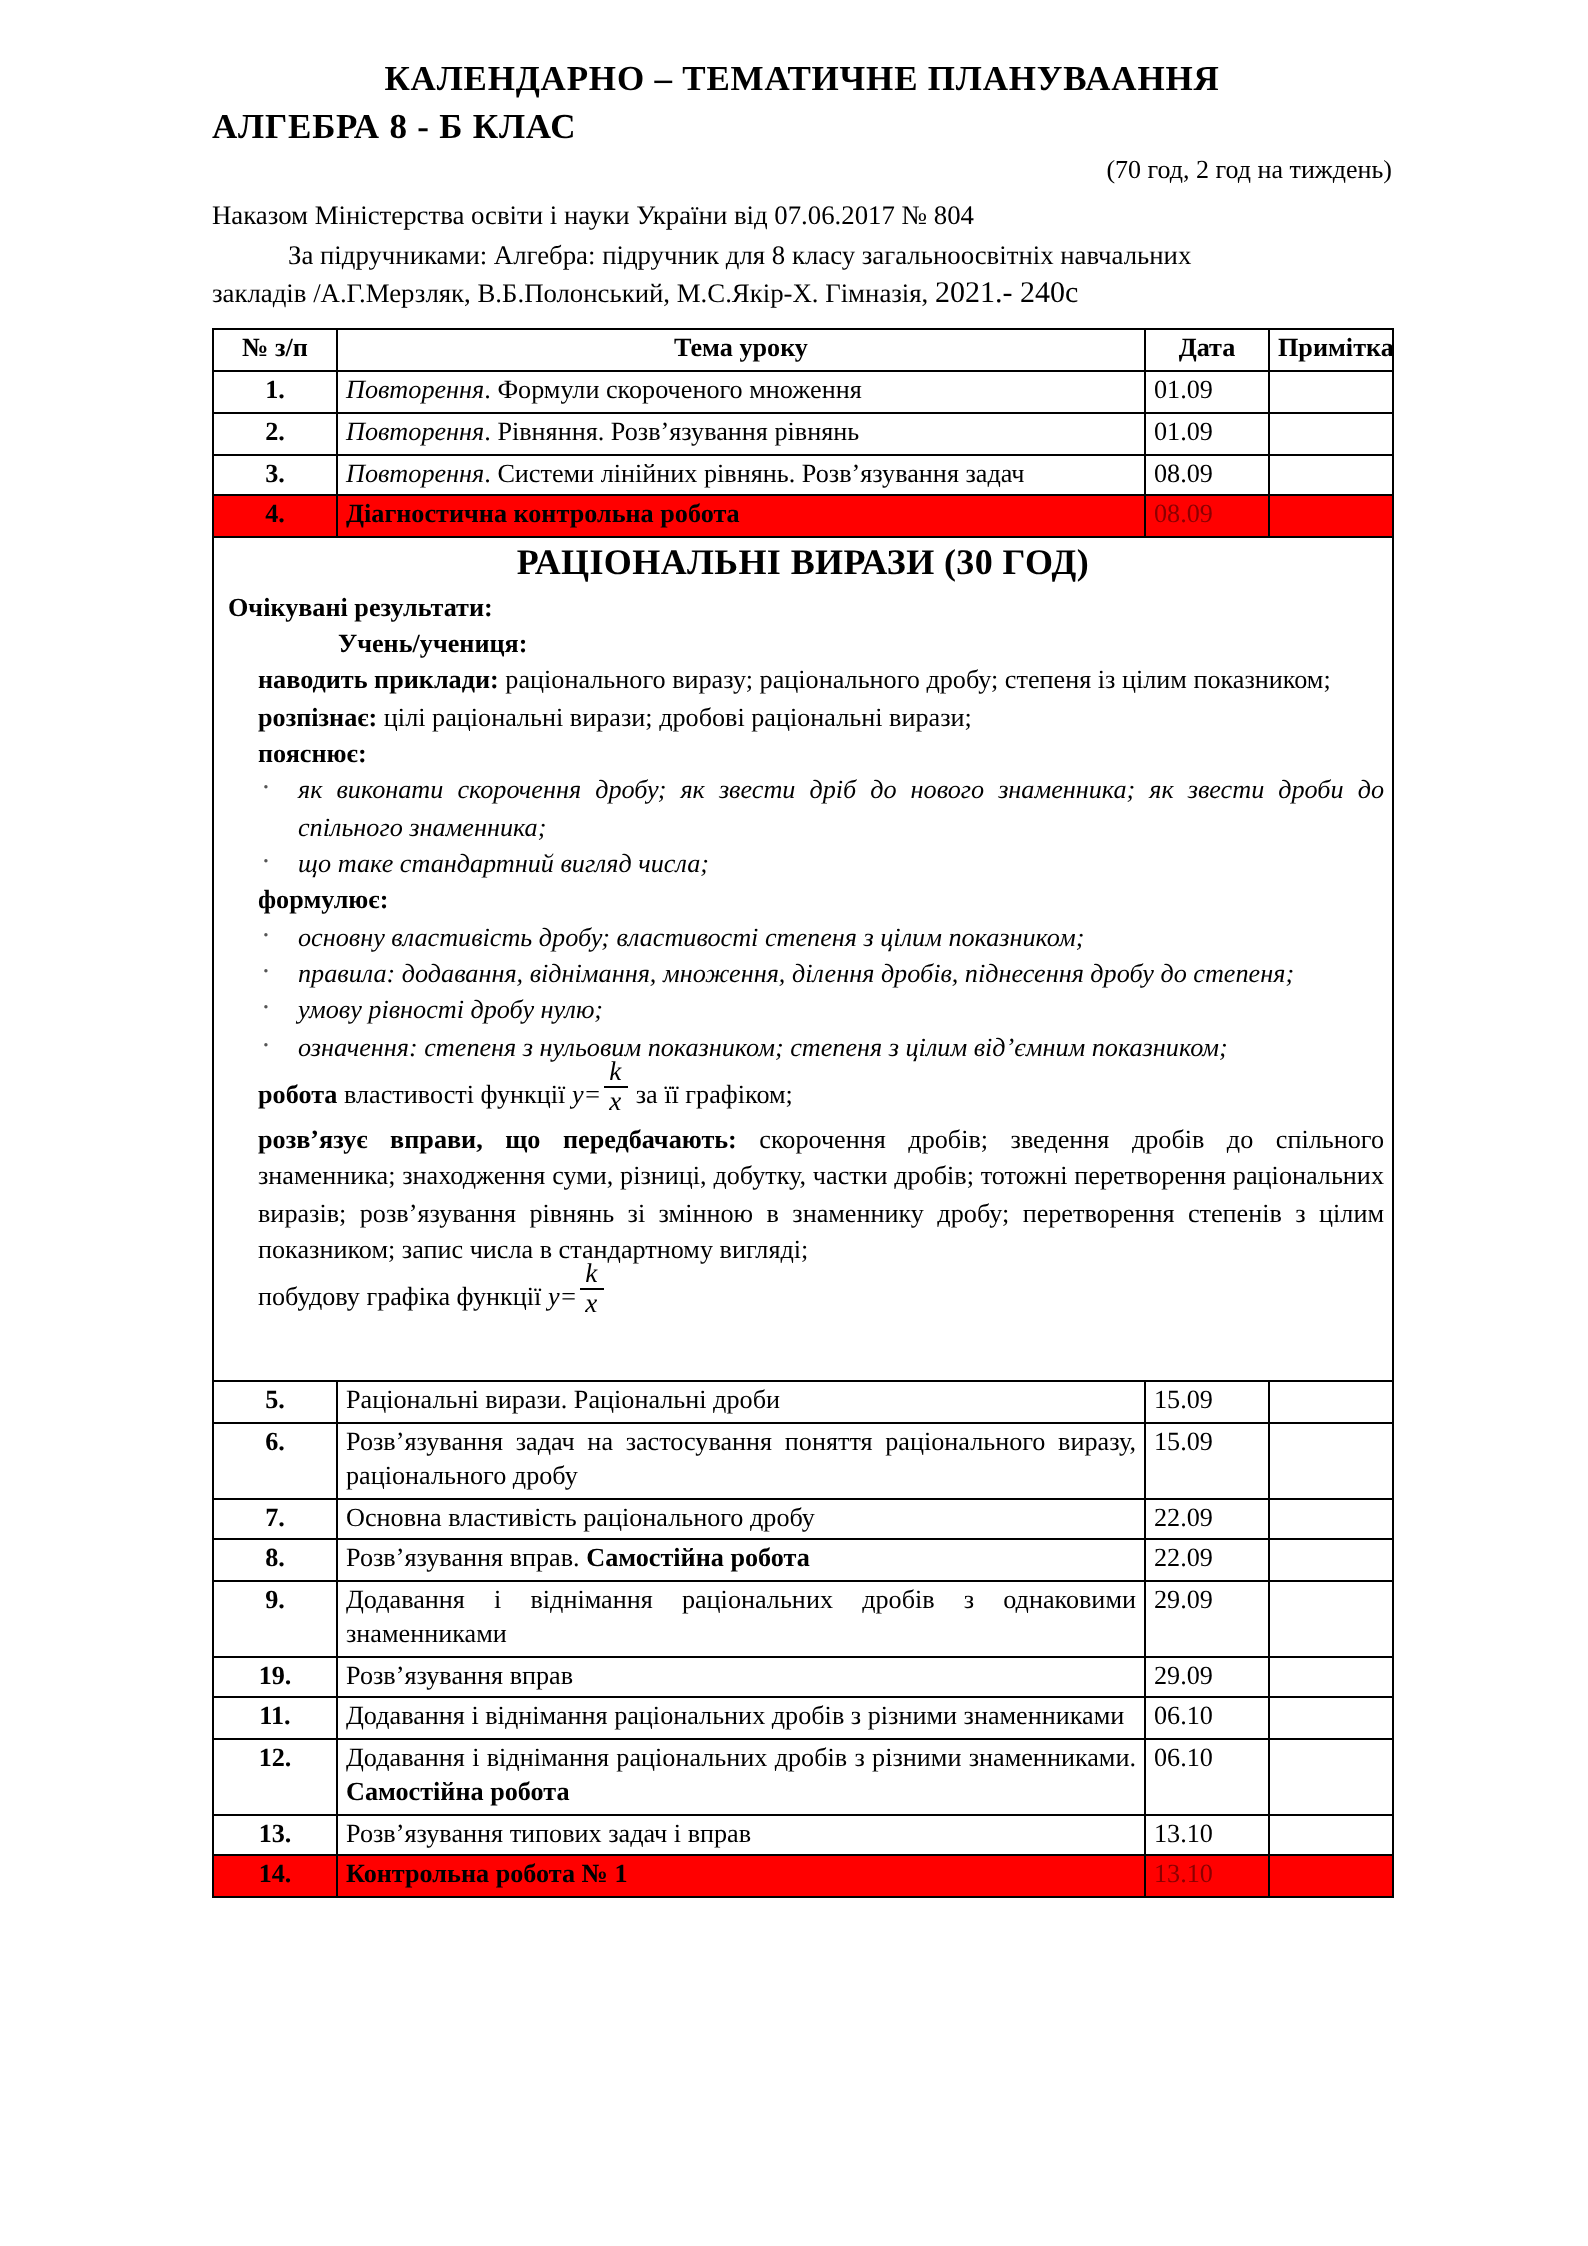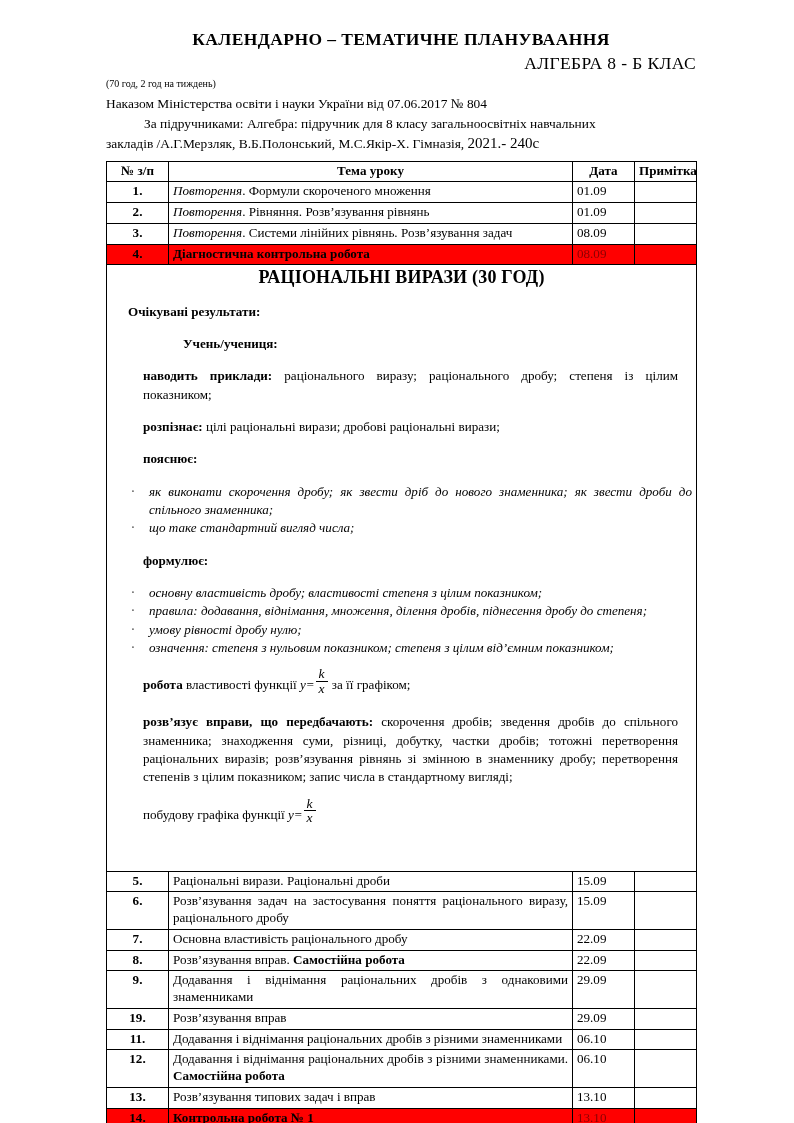--- a/index.html
+++ b/index.html
@@ -24,30 +24,30 @@
 
   
   .title-1 {
     text-align: center;
     font-weight: bold;
     font-size: 17.5px;
     letter-spacing: 0.4px;
     line-height: 1.32;
   }
   .title-2 {
-    text-align: right;
-    font-weight: normal;
+    text-align: left;
+    font-weight: bold;
     font-size: 17.5px;
     letter-spacing: 0.4px;
     line-height: 1.32;
     margin-top: 1px;
   }
   .title-3 {
-    text-align: left;
-    font-size: 10px;
+    text-align: right;
+    font-size: 13px;
     line-height: 1.3;
     margin-top: 2px;
   }
 
   
   .intro {
     font-size: 13.4px;
     line-height: 1.42;
     text-align: justify;
     margin-top: 4px;
@@ -126,21 +126,21 @@
     font-size: 18px;
     letter-spacing: 0.2px;
     line-height: 1.25;
     margin-bottom: 2px;
   }
   .sec-body {
     font-size: 13.1px;
     line-height: 1.40;
   }
   .sec-body p {
-    margin: 14px;
+    margin: 0;
     text-align: justify;
   }
   .lbl { font-weight: bold; }
   .ind-1 { padding-left: 3px; }
   .ind-2 { padding-left: 58px; font-weight: bold; }
   .hang {
     padding-left: 18px;
     text-indent: 0;
   }
   ul.dots {

